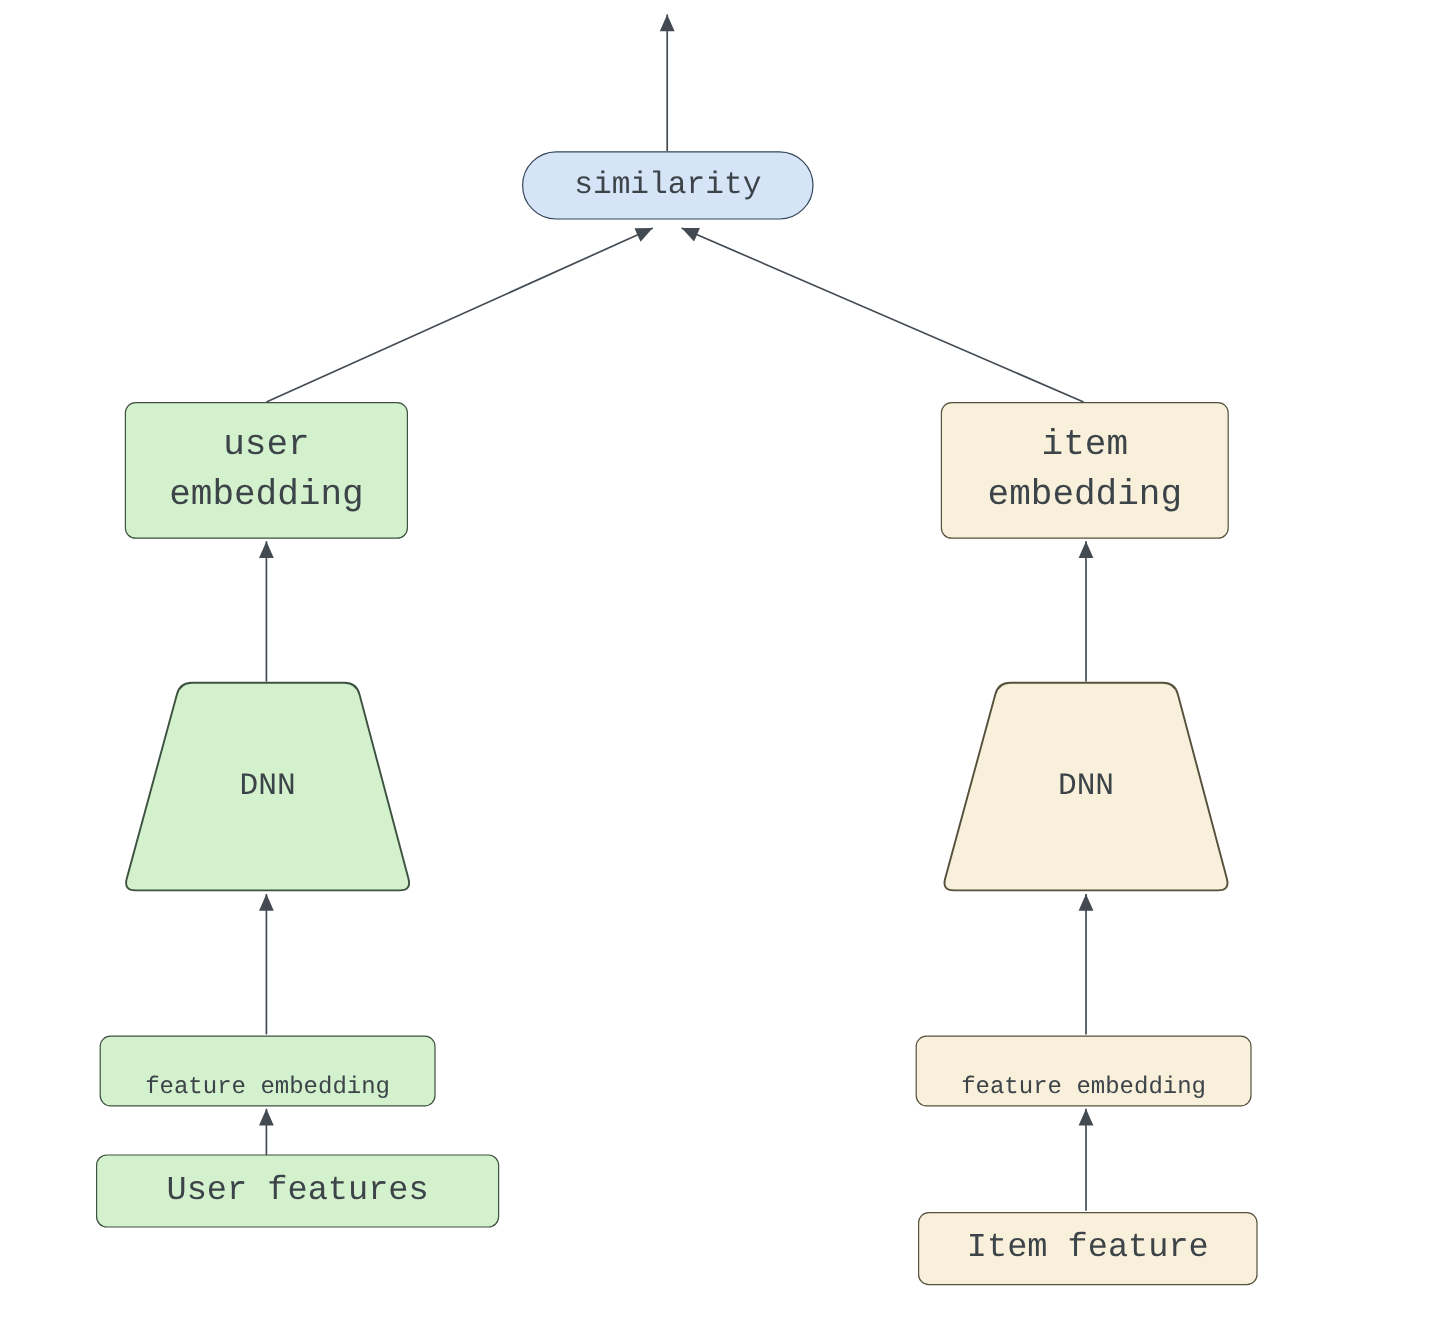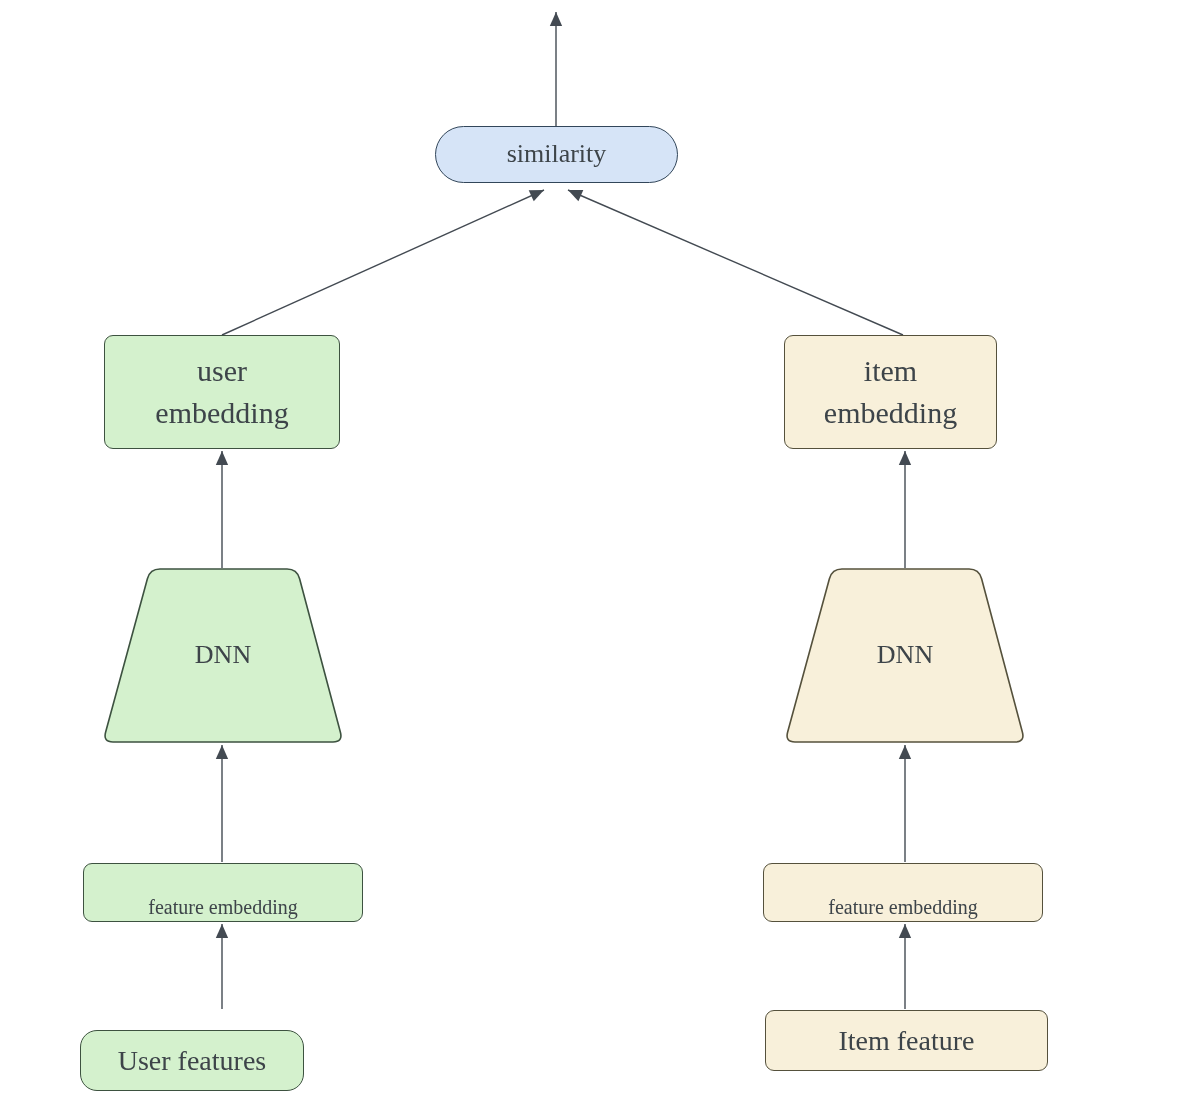--- a/index.html
+++ b/index.html
@@ -5,21 +5,21 @@
   :root{
     --green-fill:#d4f1cd; --green-border:#3d5240;
     --tan-fill:#f8f0da;   --tan-border:#55513c;
     --blue-fill:#d6e4f7;  --blue-border:#32465a;
     --arrow:#434a52; --text:#3d4449; --background:#ffffff;
   }
   html,body{margin:0;padding:0;background:var(--background);}
   .canvas{
     position:relative;width:1200px;height:1120px;overflow:hidden;
     background:var(--background);
-    font-family:Liberation Serif, serif;
+    font-family:Liberation Mono, monospace;
     color:var(--text);
   }
   svg.layer{position:absolute;left:0;top:0;width:1200px;height:1120px;}
   svg.layer line{stroke:var(--arrow);stroke-width:1.4;}
   .ah{fill:var(--arrow);}
   .trap{stroke-width:1.6;stroke-linejoin:round;}
   .trap.green{fill:var(--green-fill);stroke:var(--green-border);}
   .trap.tan{fill:var(--tan-fill);stroke:var(--tan-border);}
   .node{
     position:absolute;box-sizing:border-box;
@@ -69,25 +69,25 @@
   <div class="node rect green fs26" style="left:104px;top:335px;width:236px;height:114px;">
     <span>user</span>
     <span>embedding</span>
   </div>
   <div class="node dnn-label fs27" style="left:103px;top:569px;width:240px;height:173px;">
     <span>DNN</span>
   </div>
   <div class="node rect green fs20" style="left:83px;top:863px;width:280px;height:59px;">
     <span>feature embedding</span>
   </div>
-  <div class="node rect green fs28" style="left:80px;top:1030px;width:224px;height:61px;border-radius:17px;">
+  <div class="node rect green fs28" style="left:80px;top:962px;width:336px;height:61px;">
     <span>User features</span>
   </div>
 
-  <div class="node rect tan fs26" style="left:784px;top:335px;width:213px;height:114px;">
+  <div class="node rect tan fs26" style="left:784px;top:335px;width:240px;height:114px;">
     <span>item</span>
     <span>embedding</span>
   </div>
   <div class="node dnn-label fs27" style="left:785px;top:569px;width:240px;height:173px;">
     <span>DNN</span>
   </div>
   <div class="node rect tan fs20" style="left:763px;top:863px;width:280px;height:59px;">
     <span>feature embedding</span>
   </div>
   <div class="node rect tan fs28" style="left:765px;top:1010px;width:283px;height:61px;">

